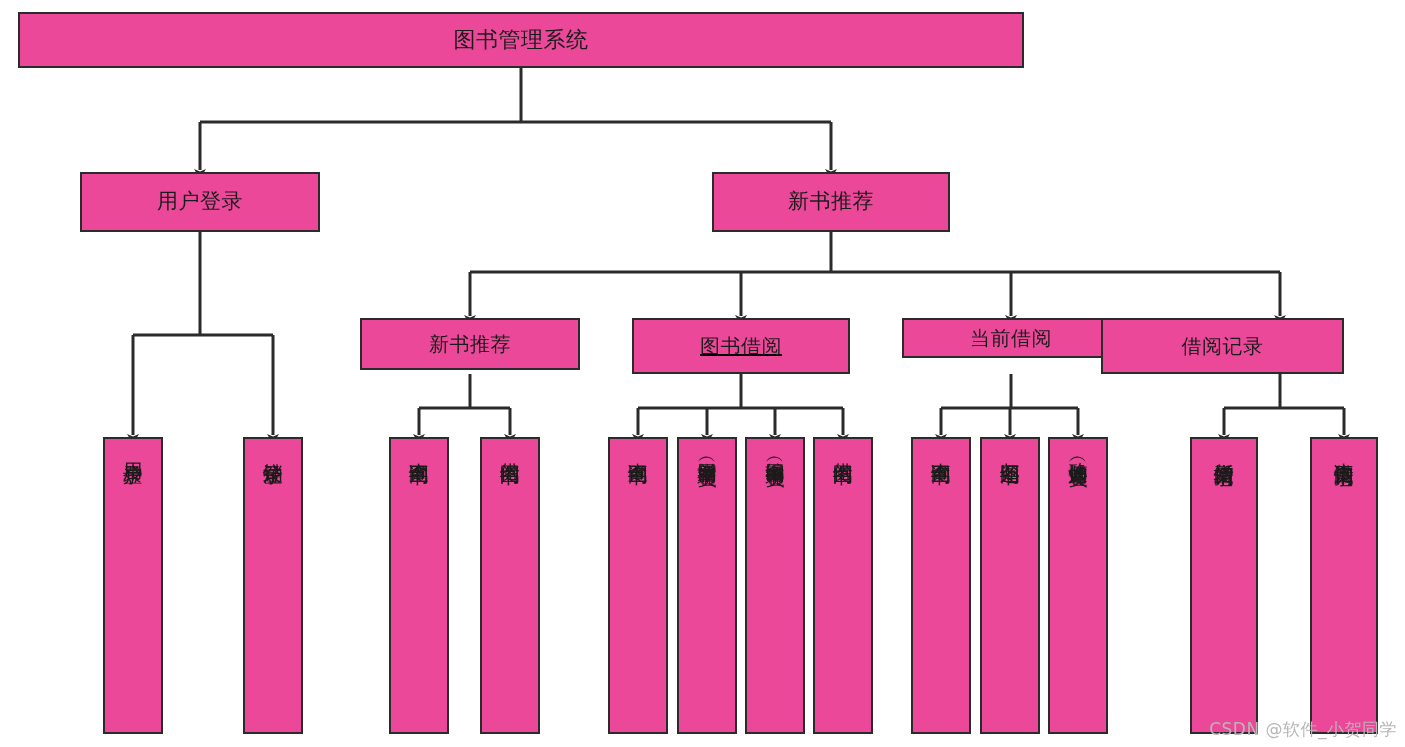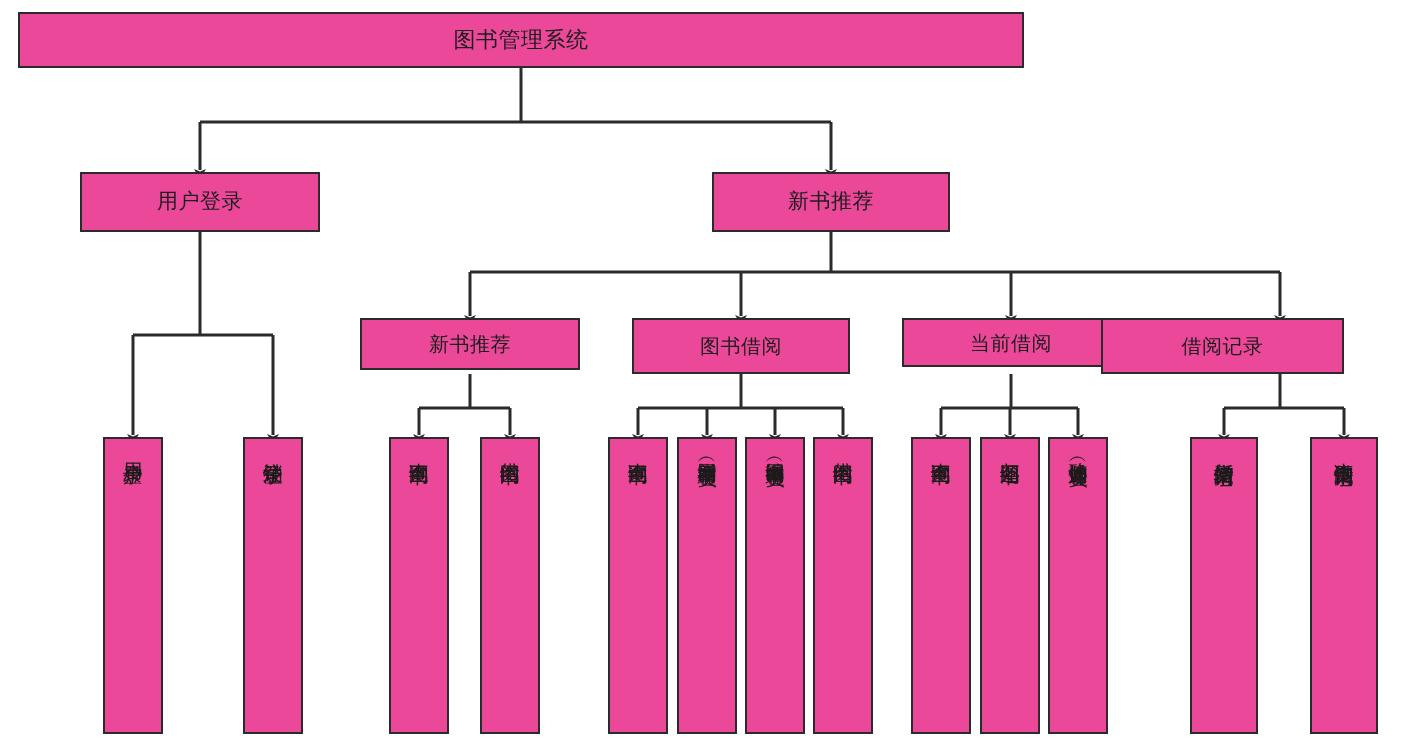--- a/index.html
+++ b/index.html
@@ -126,24 +126,24 @@
       </div>
       <div class="node-box level2" style="left: 80px; top: 172px; width: 240px; height: 60px;">
         <span class="node-label-h">用户登录</span>
       </div>
       <div class="node-box level2" style="left: 712px; top: 172px; width: 238px; height: 60px;">
         <span class="node-label-h">新书推荐</span>
       </div>
       <div class="node-box level3" style="left: 360px; top: 318px; width: 220px; height: 52px;">
         <span class="node-label-h">新书推荐</span>
       </div>
-      <div class="node-box level3" style="left: 632px; top: 318px; width: 218px; height: 56px;">
+      <div class="node-box level3" style="left: 632px; top: 318px; width: 218px; height: 56px; text-decoration: underline;">
         <span class="node-label-h">图书借阅</span>
       </div>
-      <div class="node-box level3" style="left: 902px; top: 318px; width: 218px; height: 49px;">
+      <div class="node-box level3" style="left: 902px; top: 318px; width: 218px; height: 40px;">
         <span class="node-label-h">当前借阅</span>
       </div>
       <div class="node-box level3" style="left: 1101px; top: 318px; width: 243px; height: 56px;">
         <span class="node-label-h">借阅记录</span>
       </div>
       <div class="node-box leaf" style="left: 103px; top: 437px; width: 60px; height: 297px;">
         <span class="node-label-v">用户登录</span>
       </div>
       <div class="node-box leaf" style="left: 243px; top: 437px; width: 60px; height: 297px;">
         <span class="node-label-v">注销登录</span>
@@ -176,13 +176,14 @@
         <span class="node-label-v">确认归还（管理员）</span>
       </div>
       <div class="node-box leaf" style="left: 1190px; top: 437px; width: 68px; height: 297px;">
         <span class="node-label-v">新增借阅记录</span>
       </div>
       <div class="node-box leaf" style="left: 1310px; top: 437px; width: 68px; height: 297px;">
         <span class="node-label-v">查询借阅记录</span>
       </div>
     </div>
 
+  <div class="watermark">CSDN @软件_小贺同学</div>
 </div>
 
 </body></html>

